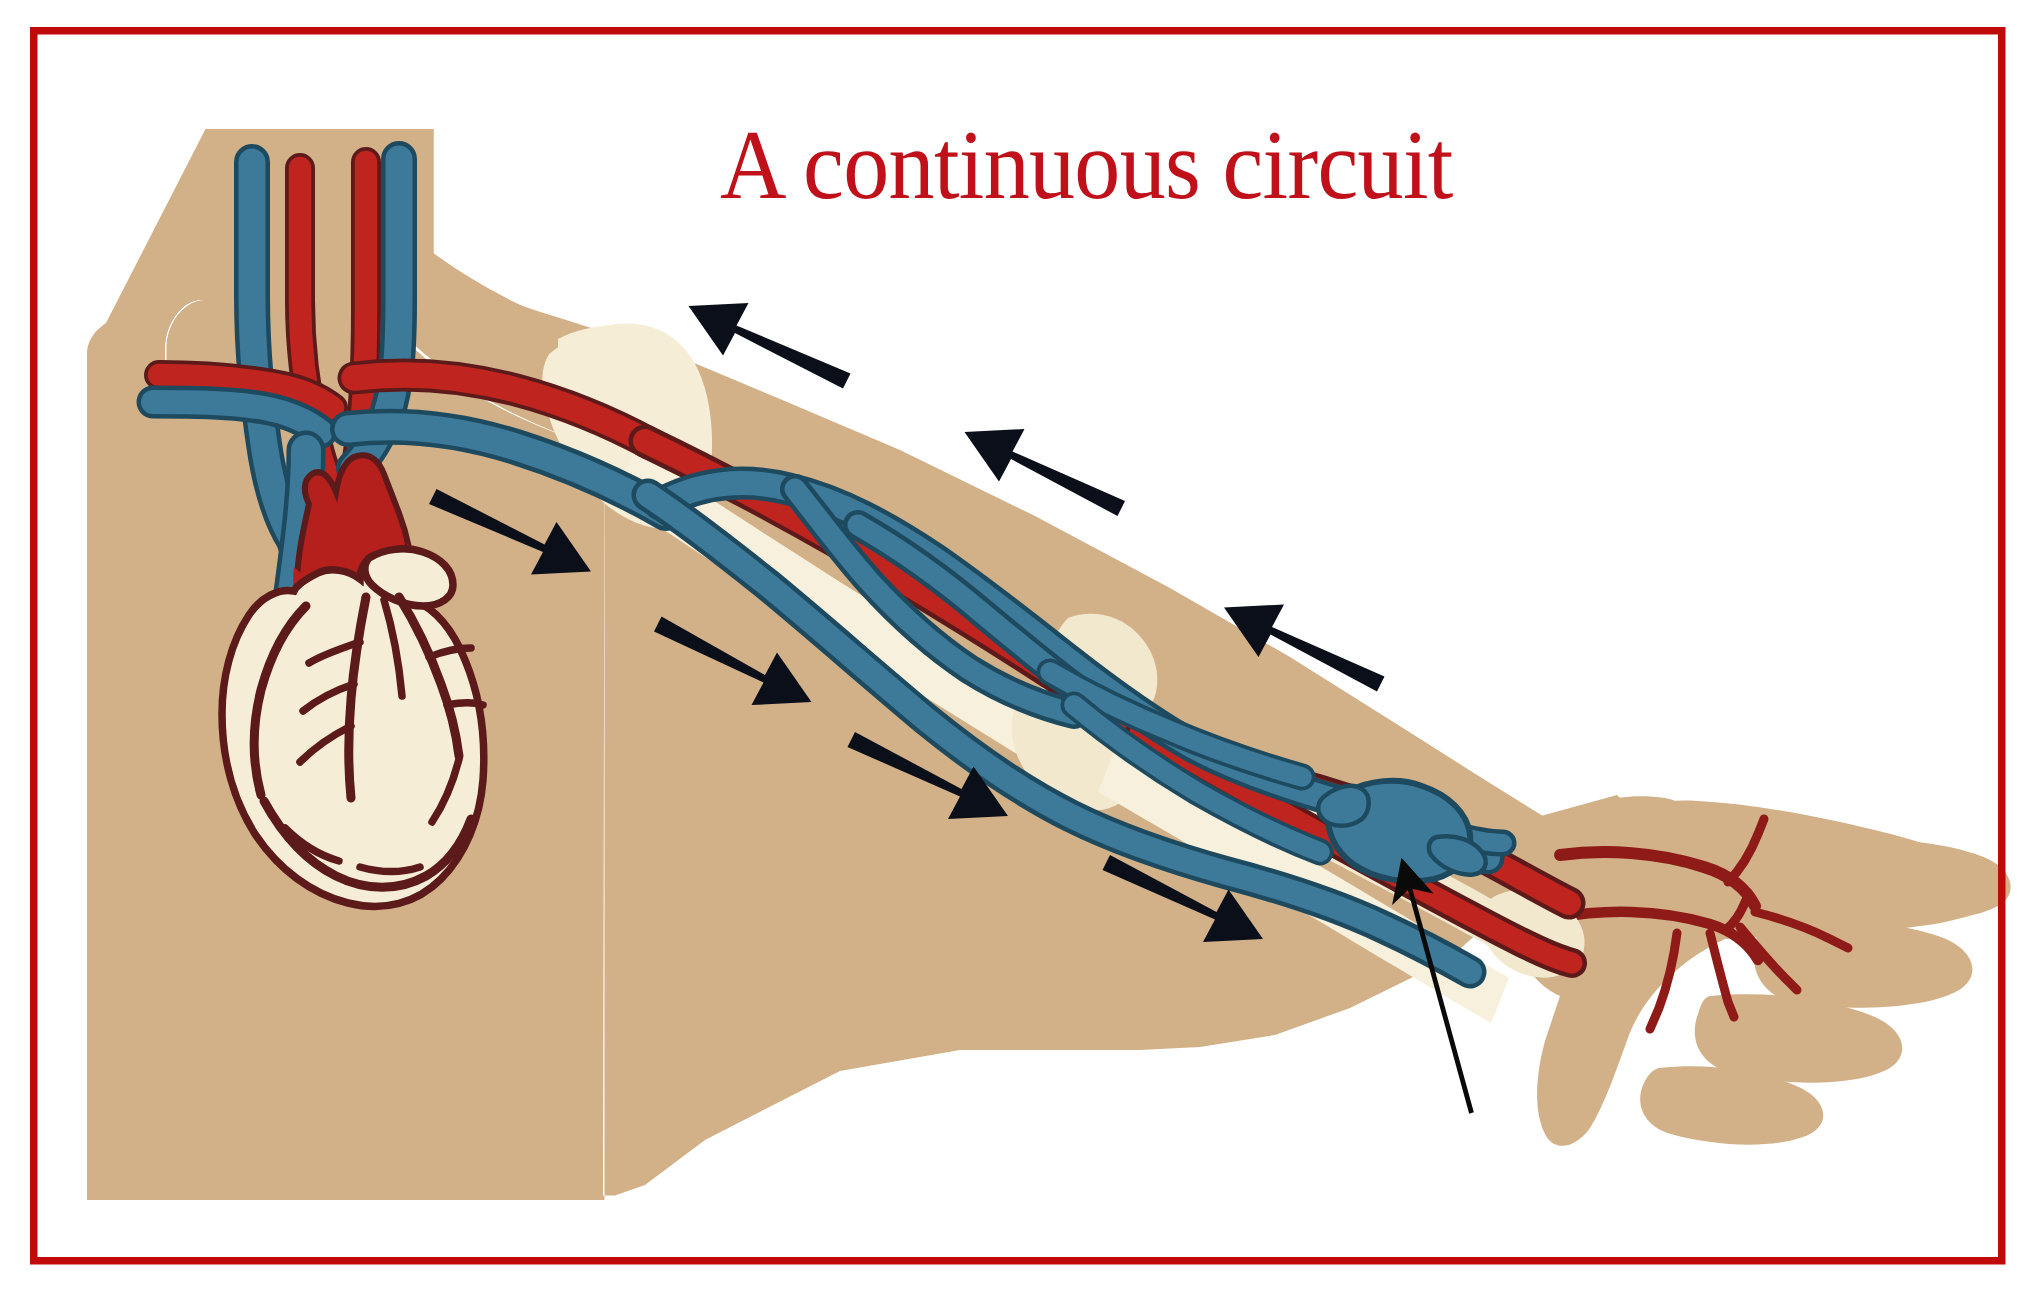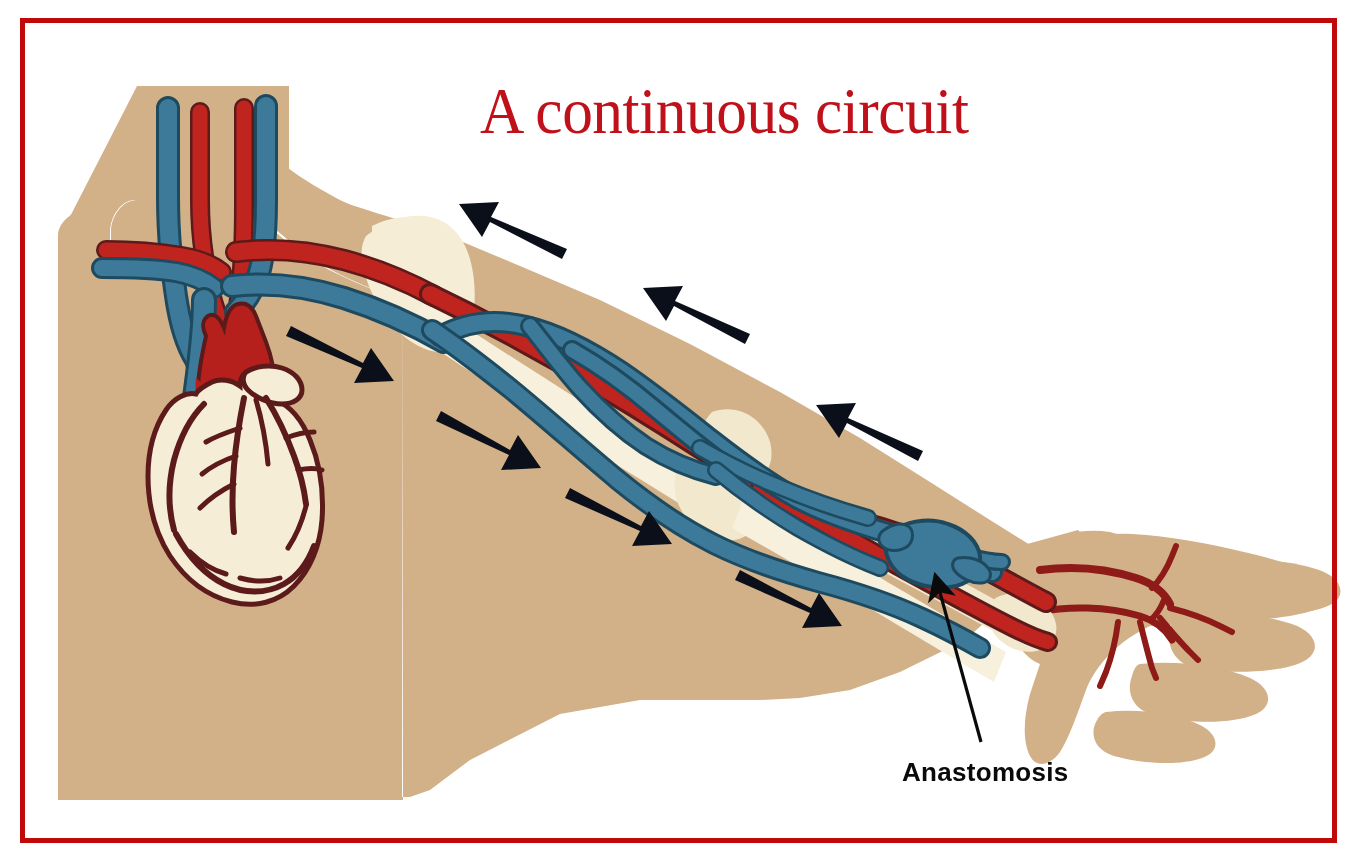--- a/index.html
+++ b/index.html
@@ -470,16 +470,15 @@
       </g>
     </g>
 
     <g>
       <path fill="none" stroke="#0A0A0A" stroke-width="3.2" marker-end="url(#leaderhead)" d="M981,742 L936,578"></path>
     </g>
   </svg>
 
   <div id="title" style="color: rgb(192, 16, 26);">A continuous circuit</div>
 
-  <div id="anastomosis-label" style="color: rgb(10, 10, 10);">Anastomosis</div>
 
   <div id="frame" style="border-color: rgb(192, 10, 10);"></div>
 </div>
 
 </body></html>

